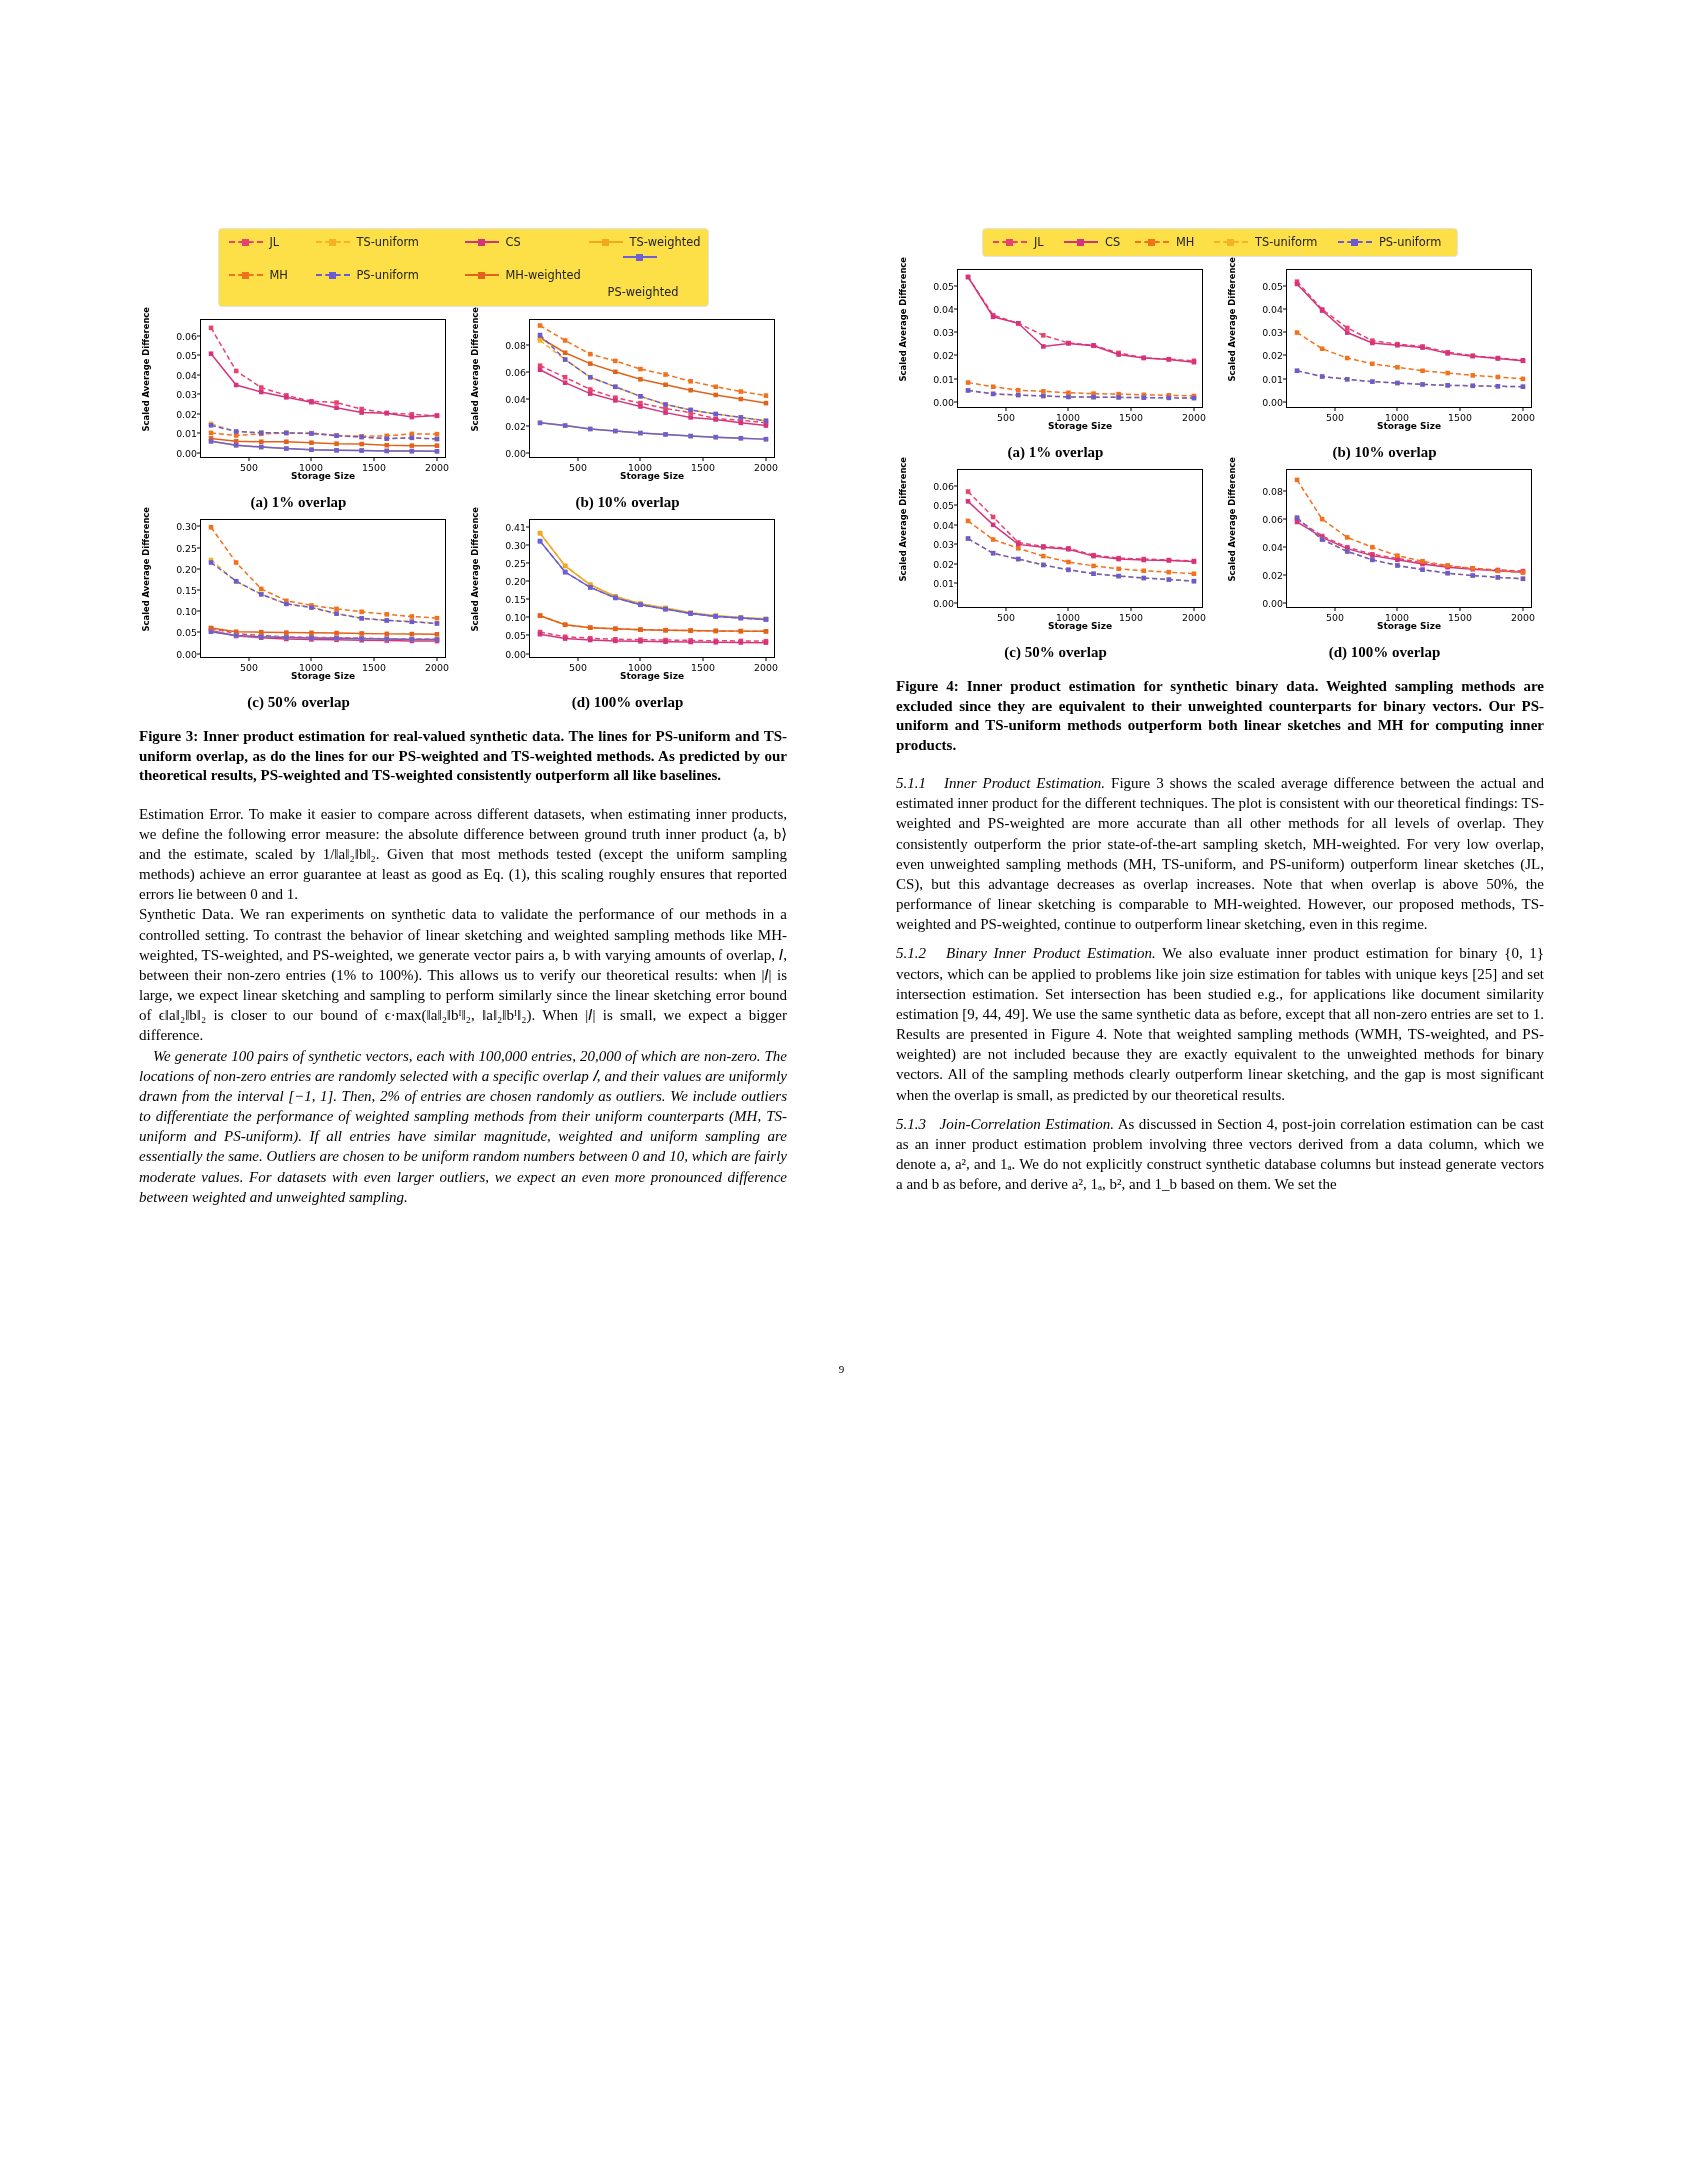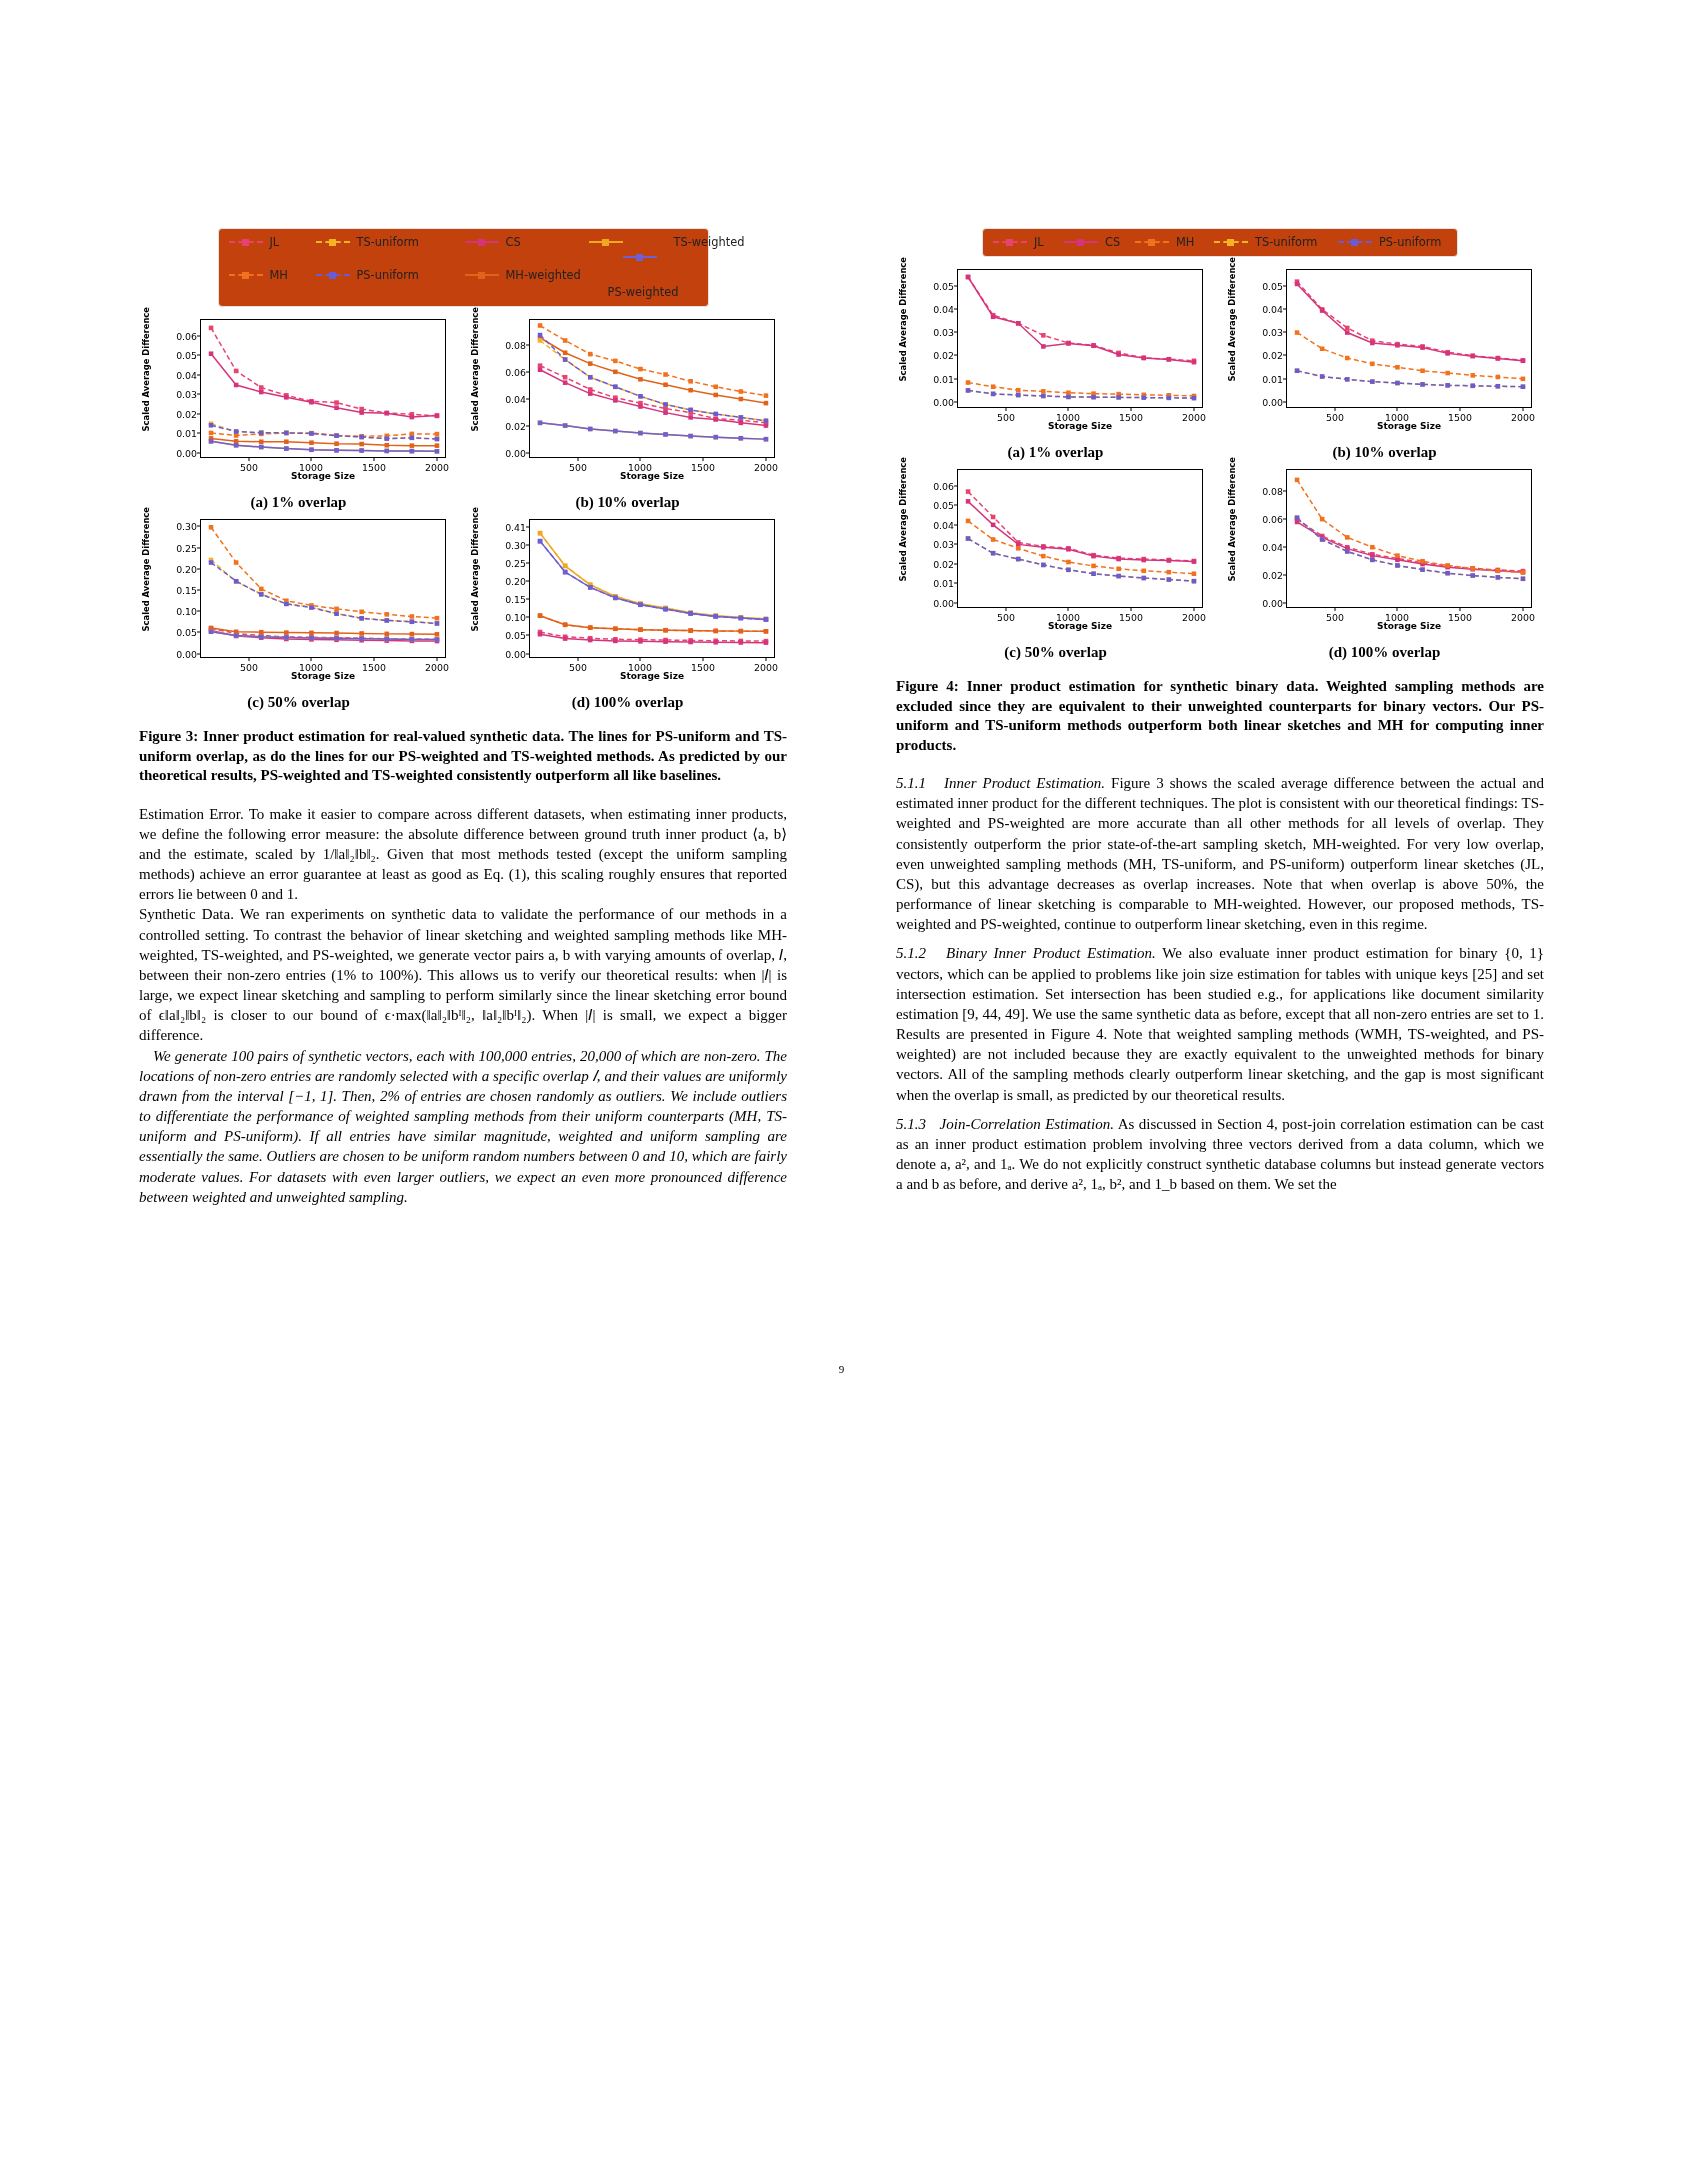--- a/index.html
+++ b/index.html
@@ -4,21 +4,21 @@
 <style>
   html,body{margin:0;padding:0;background:#fff;}
   body{width:1683px;height:2178px;font-family:"Liberation Serif",serif;color:#000;position:relative;}
   .page{position:absolute;left:0;top:0;width:1683px;height:2178px;}
   .col{position:absolute;top:228px;width:648px;}
   .col-left{left:139px;}
   .col-right{left:896px;}
 
   
   .figblock{width:648px;}
-  .legendbox{border:1px solid #e3e3e3;border-radius:4px;background:#c2410c;padding:5px 10px 6px 10px;margin:0 auto 6px auto;display:inline-block;}
+  .legendbox{border:1px solid #e3e3e3;border-radius:4px;background:#fde047;padding:5px 10px 6px 10px;margin:0 auto 6px auto;display:inline-block;}
   .legend-wrap{text-align:center;}
   .legrow{display:flex;justify-content:flex-start;align-items:center;}
   .legitem{display:flex;align-items:center;margin:1px 0;}
   .legitem .lbl{font-family:"DejaVu Sans",sans-serif;font-size:11.4px;color:#222;white-space:nowrap;}
   .swatch{width:34px;height:12px;position:relative;margin-right:7px;flex:0 0 34px;}
   .swatch .ln{position:absolute;left:0;top:5px;width:34px;height:0;border-top-width:2px;}
   .swatch .mk{position:absolute;left:13px;top:3px;width:7px;height:7px;}
 
   .grid2{display:flex;flex-wrap:wrap;justify-content:space-between;}
   .cell{width:319px;margin-bottom:2px;}
@@ -75,21 +75,21 @@
                 </span>
                 <span class="lbl">TS-uniform</span>
               </div>
               <div class="legitem" style="width: 124px;">
                 <span class="swatch">
                   <span class="ln" style="border-top-style: solid; border-top-color: rgb(214, 51, 125);"></span>
                   <span class="mk" style="background: rgb(214, 51, 125);"></span>
                 </span>
                 <span class="lbl">CS</span>
               </div>
-              <div class="legitem" style="width: 109px; gap: 44px;">
+              <div class="legitem" style="width: 109px;">
                 <span class="swatch">
                   <span class="ln" style="border-top-style: solid; border-top-color: rgb(240, 168, 33);"></span>
                   <span class="mk" style="background: rgb(240, 168, 33);"></span>
                 </span>
                 <span class="lbl">TS-weighted</span>
               </div>
             </div><div class="legrow">
               <div class="legitem" style="width: 87px;">
                 <span class="swatch">
                   <span class="ln" style="border-top-style: dashed; border-top-color: rgb(242, 113, 28);"></span>

